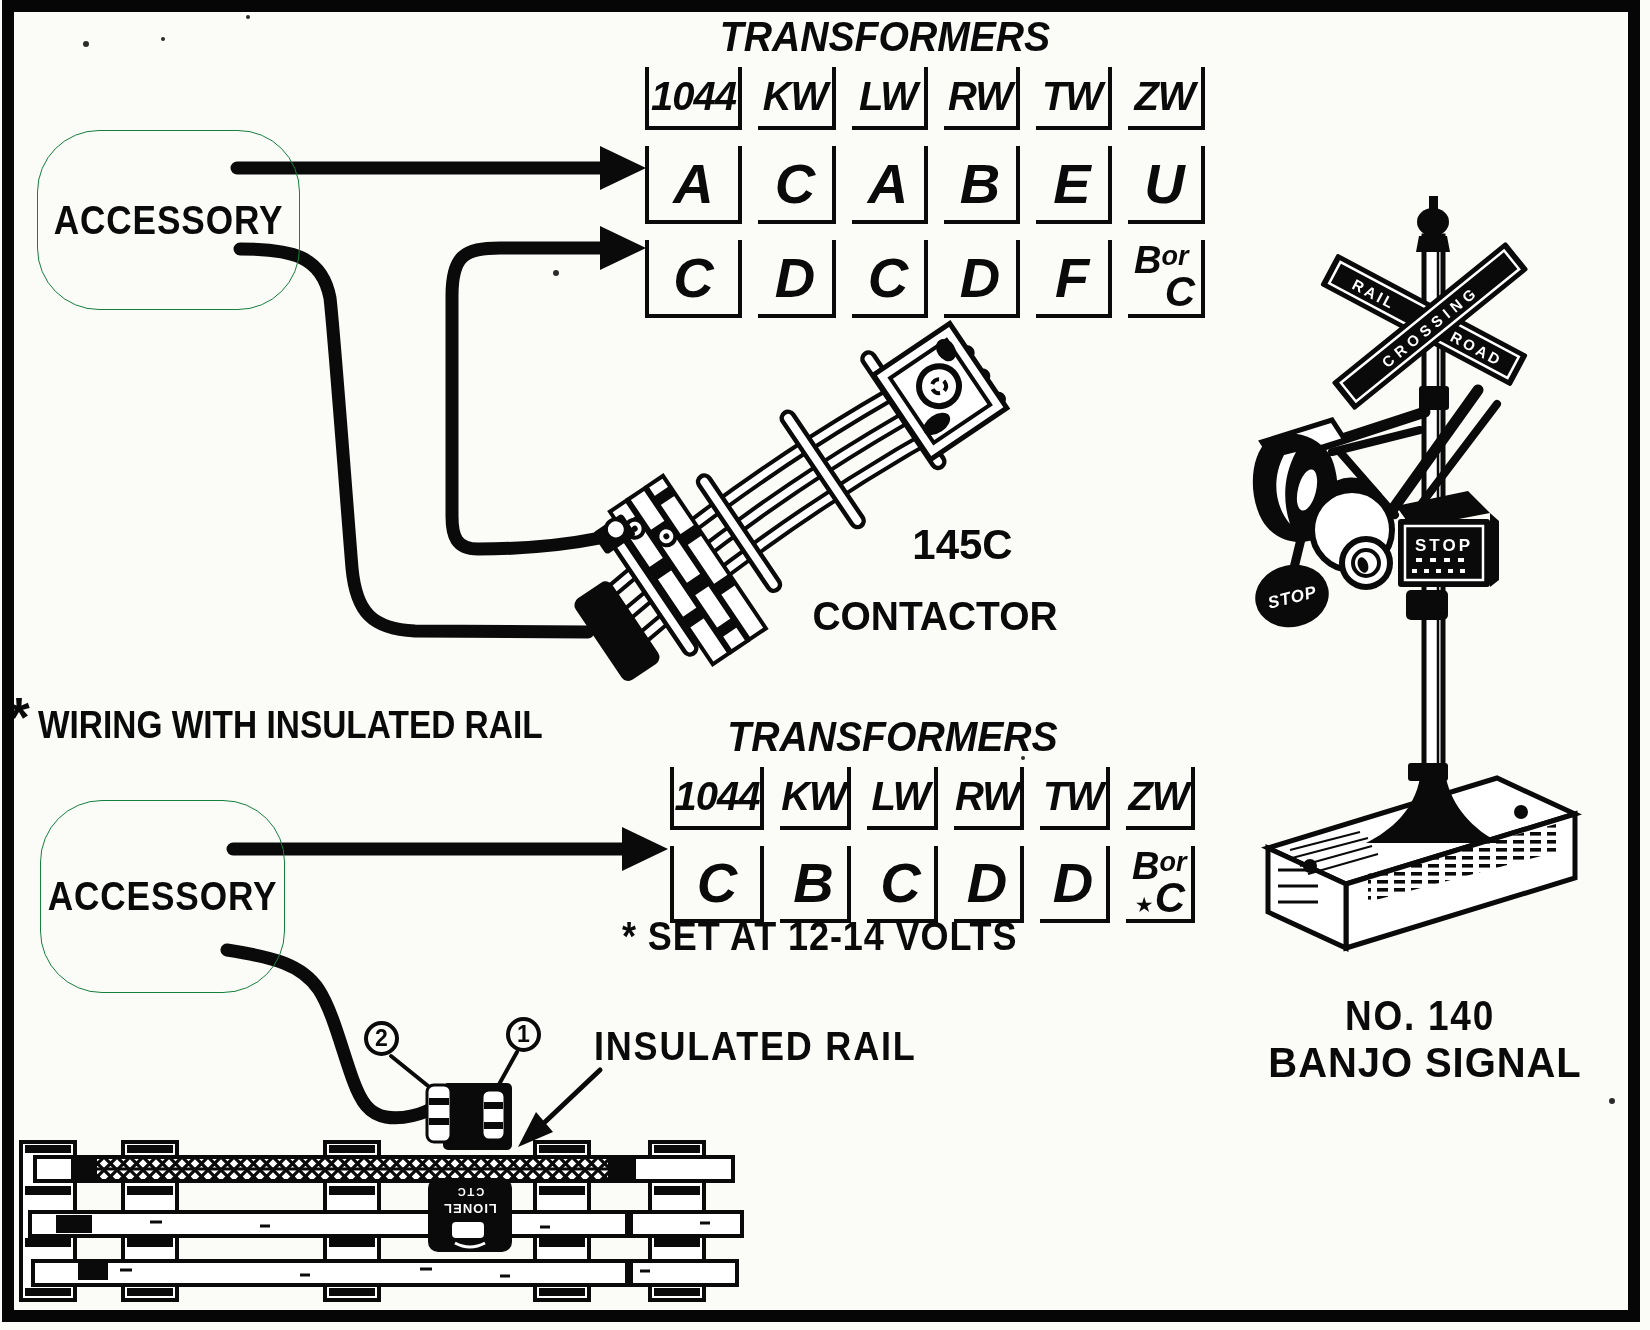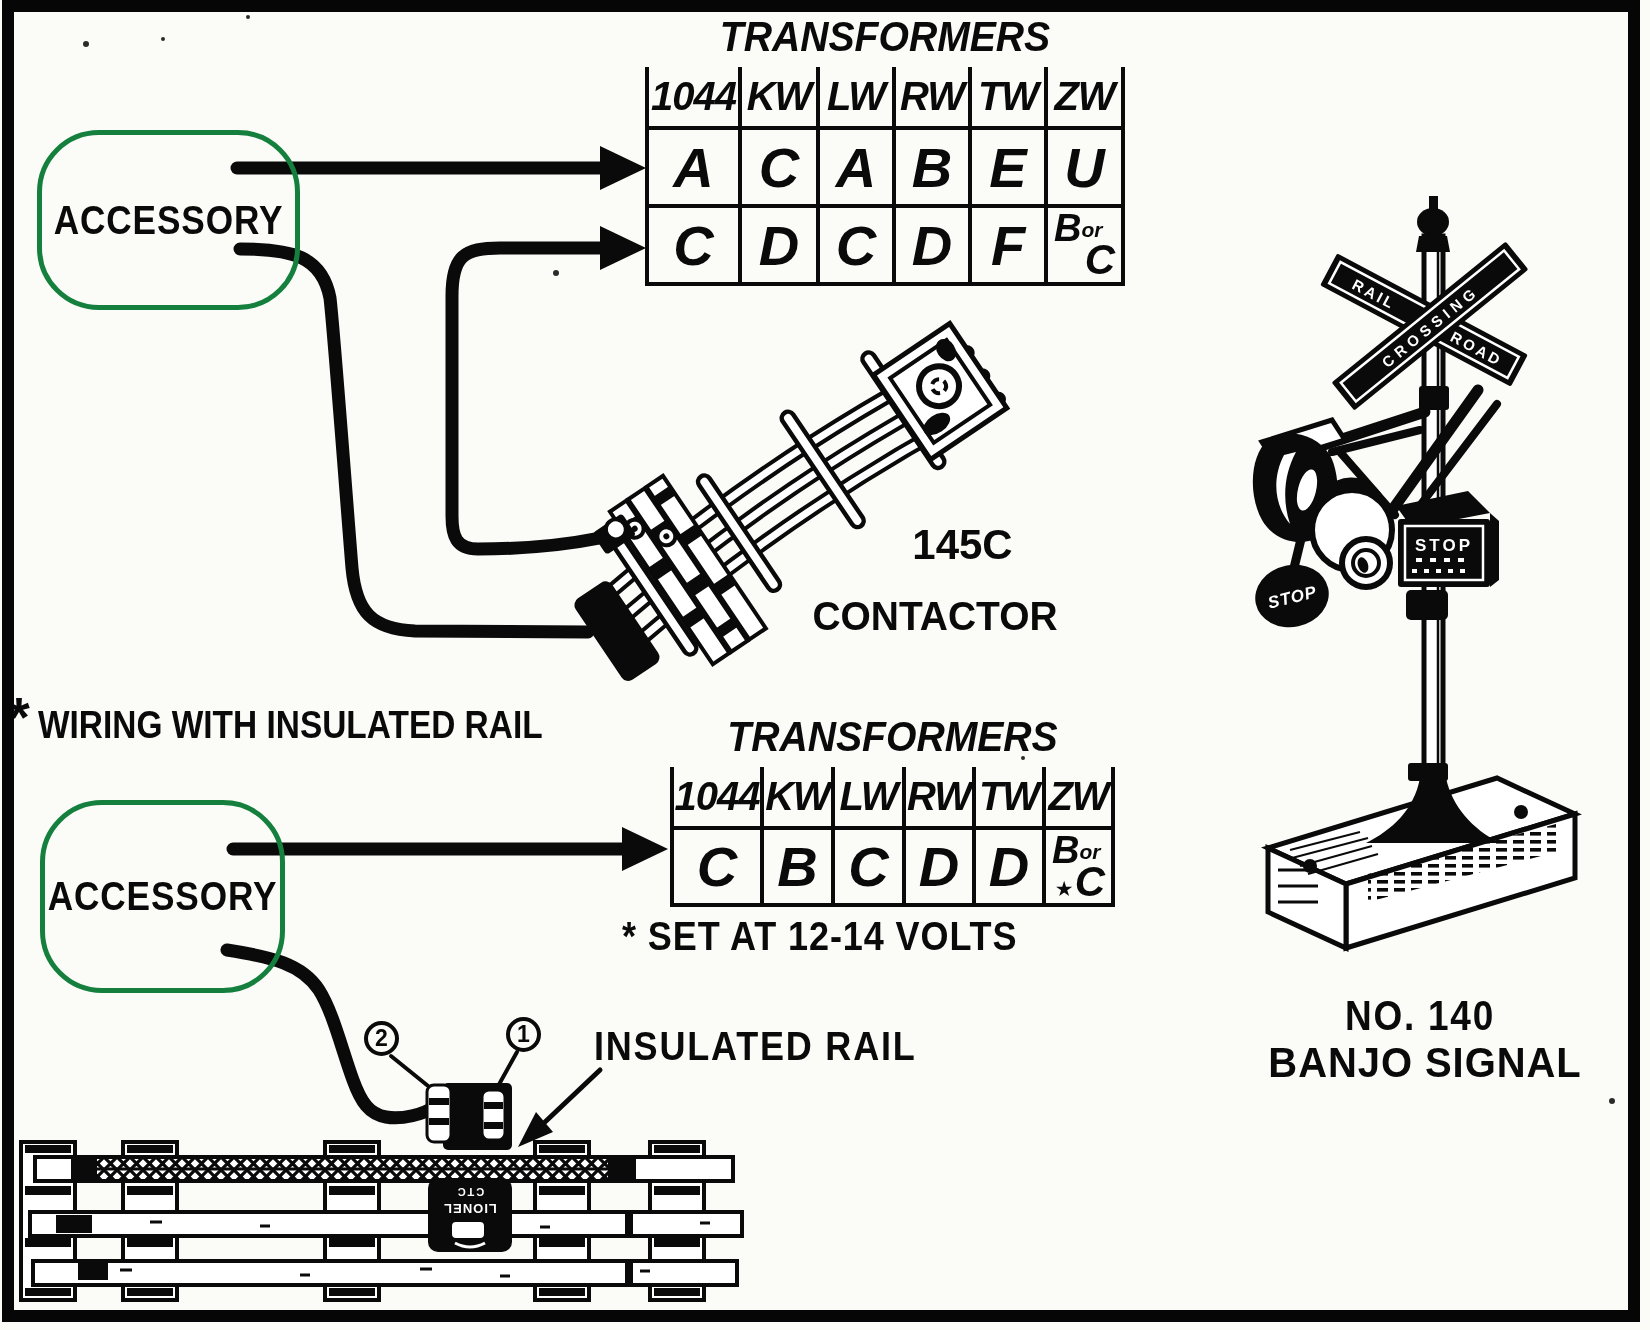--- a/index.html
+++ b/index.html
@@ -2,36 +2,36 @@
 <html><head>
 <meta charset="utf-8">
 <style>
   html,body{margin:0;padding:0;background:#d9d9d9;}
   .page{position:relative;width:1650px;height:1330px;background:#fbfbf8;
         font-family:"Liberation Sans",sans-serif;overflow:hidden;}
   .frame{position:absolute;left:2px;top:0;width:1638px;height:1322px;
          border:12px solid #060606;box-sizing:border-box;z-index:4;pointer-events:none;}
   svg.art{position:absolute;left:0;top:0;z-index:1;}
   .txt{position:absolute;color:#0a0a0a;font-weight:bold;white-space:nowrap;z-index:2;}
-  .bubble{position:absolute;border:5px solid #15803d;border-radius:62px;display:flex;
+  .bubble{position:absolute;border:1px solid #15803d;border-radius:62px;display:flex;
           align-items:center;justify-content:center;z-index:2;box-sizing:border-box;}
   .bubble .lbl{font-size:40px;font-weight:bold;letter-spacing:1px;transform:scaleX(.88);color:#0a0a0a;}
   .ttable{position:absolute;z-index:2;font-style:italic;}
   .ttitle{position:absolute;left:0;right:0;top:-55px;text-align:center;font-size:43px;
           font-weight:bold;color:#0a0a0a;transform:scaleX(.91);}
-  .grid{display:grid;}
+  .grid{display:grid;gap:16px;}
   .cell{display:flex;align-items:center;justify-content:center;font-weight:bold;
         box-sizing:border-box;color:#0a0a0a;}
   .hcell{font-size:40px;letter-spacing:-1px;border-right:4px solid #0a0a0a;border-bottom:4px solid #0a0a0a;}
   .bcell{font-size:56px;border-right:4px solid #0a0a0a;border-bottom:4px solid #0a0a0a;}
   .first{border-left:4px solid #0a0a0a;}
   .borc{flex-direction:column;align-items:stretch;justify-content:center;line-height:.8;padding:3px 6px;}
   .borc .l1{display:flex;align-items:flex-start;}
   .borc .l1 .big{font-size:38px;}
-  .borc .sm{font-size:21px;margin-top:9px;}
+  .borc .sm{font-size:27px;margin-top:1px;}
   .borc .l2{align-self:flex-end;font-size:42px;display:flex;align-items:baseline;}
   .borc .star{font-size:21px;margin-right:1px;font-family:"DejaVu Sans",sans-serif;}
   .callout{position:absolute;width:35px;height:35px;border:4px solid #0a0a0a;border-radius:50%;
            display:flex;align-items:center;justify-content:center;font-size:23px;font-weight:bold;
            z-index:3;box-sizing:border-box;background:#fbfbf8;color:#0a0a0a;}
   .sx88{transform:scaleX(.88);transform-origin:left center;}
   .sx90{transform:scaleX(.90);transform-origin:left center;}
   .ctr{text-align:center;}
 </style>
 </head>

